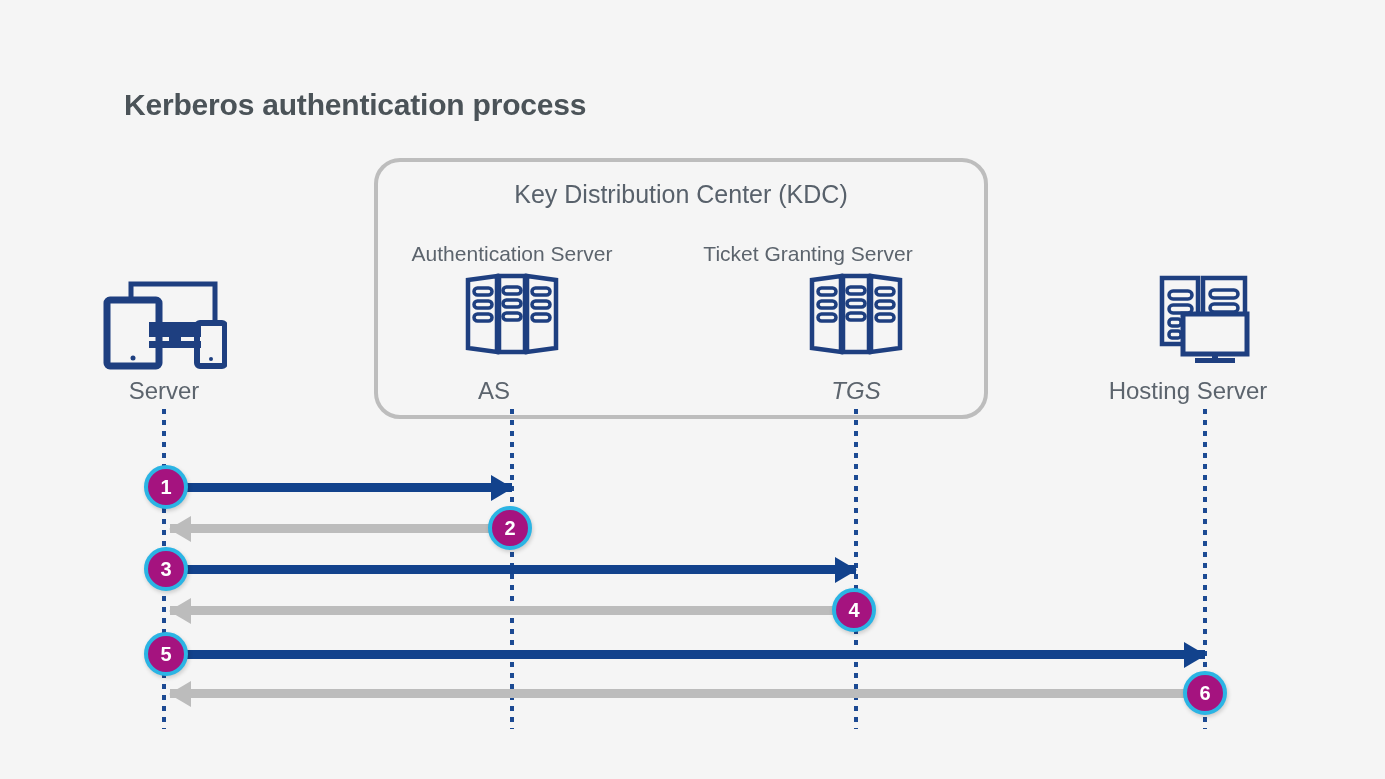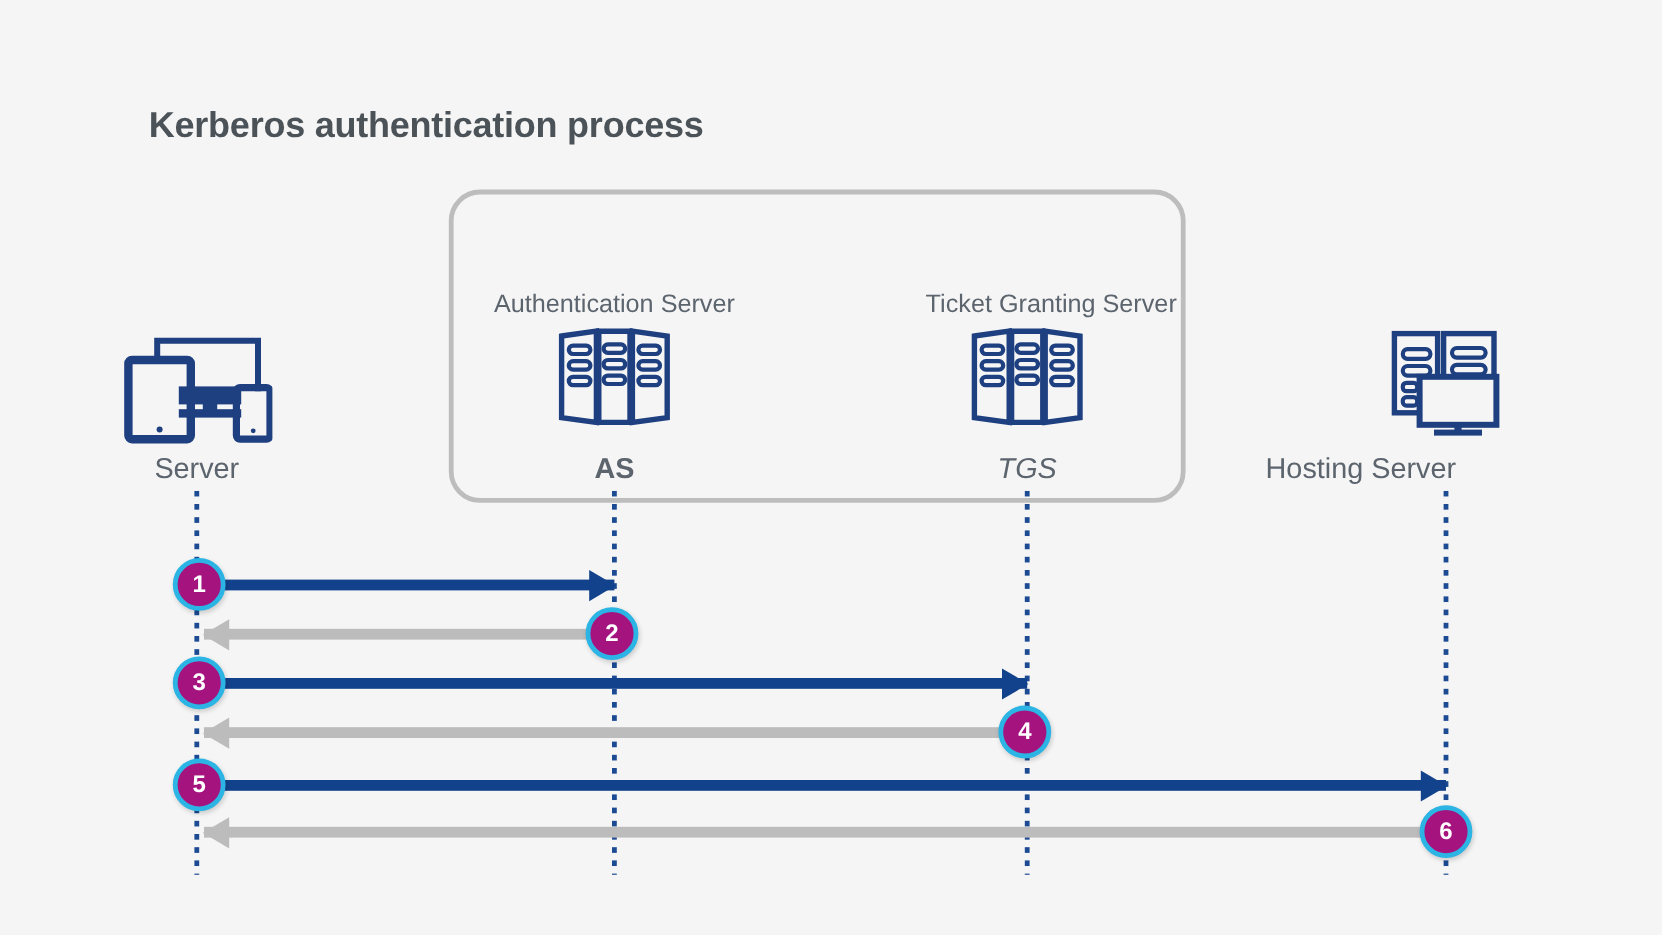--- a/index.html
+++ b/index.html
@@ -162,20 +162,21 @@
   }
 </style>
 </head>
 <body>
 
 <div id="stage">
 
   <div class="title">Kerberos authentication process</div>
 
   <div class="kdc-box"></div>
+  <div class="kdc-title">Key Distribution Center (KDC)</div>
 
   <div class="icon-wrap" style="left:164px; top:234px;">
     <svg width="126" height="92" viewBox="0 0 126 92">
 
       <path d="M30 22 V6 H114 V48" fill="none" stroke="#1e3f80" stroke-width="5"></path>
 
       <rect x="6" y="22" width="52" height="66" rx="3" fill="none" stroke="#1e3f80" stroke-width="7"></rect>
       <circle cx="32" cy="80" r="2.5" fill="#1e3f80"></circle>
 
       <rect x="48" y="44" width="52" height="15" fill="#1e3f80"></rect>
@@ -205,24 +206,24 @@
 
       <rect x="39" y="15" width="18" height="7" rx="3.5" fill="none" stroke="#1e3f80" stroke-width="3.5"></rect>
       <rect x="39" y="28" width="18" height="7" rx="3.5" fill="none" stroke="#1e3f80" stroke-width="3.5"></rect>
       <rect x="39" y="41" width="18" height="7" rx="3.5" fill="none" stroke="#1e3f80" stroke-width="3.5"></rect>
 
       <rect x="68" y="16" width="18" height="7" rx="3.5" fill="none" stroke="#1e3f80" stroke-width="3.5"></rect>
       <rect x="68" y="29" width="18" height="7" rx="3.5" fill="none" stroke="#1e3f80" stroke-width="3.5"></rect>
       <rect x="68" y="42" width="18" height="7" rx="3.5" fill="none" stroke="#1e3f80" stroke-width="3.5"></rect>
     </svg>
   </div>
-  <div class="node-label" style="left:512px;font-weight:bold;">AS</div>
+  <div class="node-label" style="left:494px;">AS</div>
   <div class="lifeline" style="left:512px;"></div>
 
-  <div class="sub-label" style="left:876px; top:198px;">Ticket Granting Server</div>
+  <div class="sub-label" style="left:808px; top:198px;">Ticket Granting Server</div>
   <div class="icon-wrap" style="left:856px; top:228px;">
     <svg width="96" height="84" viewBox="0 0 96 84">
       <path d="M4 8 L33 4 L33 80 L4 76 Z" fill="none" stroke="#1e3f80" stroke-width="4.5"></path>
       <path d="M35 4 L61 4 L61 80 L35 80 Z" fill="none" stroke="#1e3f80" stroke-width="4.5"></path>
       <path d="M63 4 L92 8 L92 76 L63 80 Z" fill="none" stroke="#1e3f80" stroke-width="4.5"></path>
       <rect x="10" y="16" width="18" height="7" rx="3.5" fill="none" stroke="#1e3f80" stroke-width="3.5"></rect>
       <rect x="10" y="29" width="18" height="7" rx="3.5" fill="none" stroke="#1e3f80" stroke-width="3.5"></rect>
       <rect x="10" y="42" width="18" height="7" rx="3.5" fill="none" stroke="#1e3f80" stroke-width="3.5"></rect>
       <rect x="39" y="15" width="18" height="7" rx="3.5" fill="none" stroke="#1e3f80" stroke-width="3.5"></rect>
       <rect x="39" y="28" width="18" height="7" rx="3.5" fill="none" stroke="#1e3f80" stroke-width="3.5"></rect>
@@ -248,21 +249,21 @@
       <rect x="12" y="57" width="12" height="7" rx="3" fill="none" stroke="#1e3f80" stroke-width="3.5"></rect>
 
       <rect x="53" y="16" width="28" height="8" rx="4" fill="none" stroke="#1e3f80" stroke-width="3.5"></rect>
       <rect x="53" y="30" width="28" height="8" rx="4" fill="none" stroke="#1e3f80" stroke-width="3.5"></rect>
 
       <rect x="26" y="40" width="64" height="40" fill="#f5f5f5" stroke="#1e3f80" stroke-width="5"></rect>
       <rect x="55" y="78" width="6" height="8" fill="#1e3f80"></rect>
       <rect x="38" y="84" width="40" height="5" fill="#1e3f80"></rect>
     </svg>
   </div>
-  <div class="node-label" style="left:1134px;text-align:right;">Hosting Server</div>
+  <div class="node-label" style="left:1188px;text-align:right;">Hosting Server</div>
   <div class="lifeline" style="left:1205px;"></div>
 
   <div class="msg req" style="left:170px; top:439px; width:342px;">
     <div class="shaft"></div>
     <div class="head"></div>
   </div>
   <div class="badge" style="left:166px; top:443px;">1</div>
 
   <div class="msg resp" style="left:170px; top:480px; width:342px;">
     <div class="shaft"></div>

